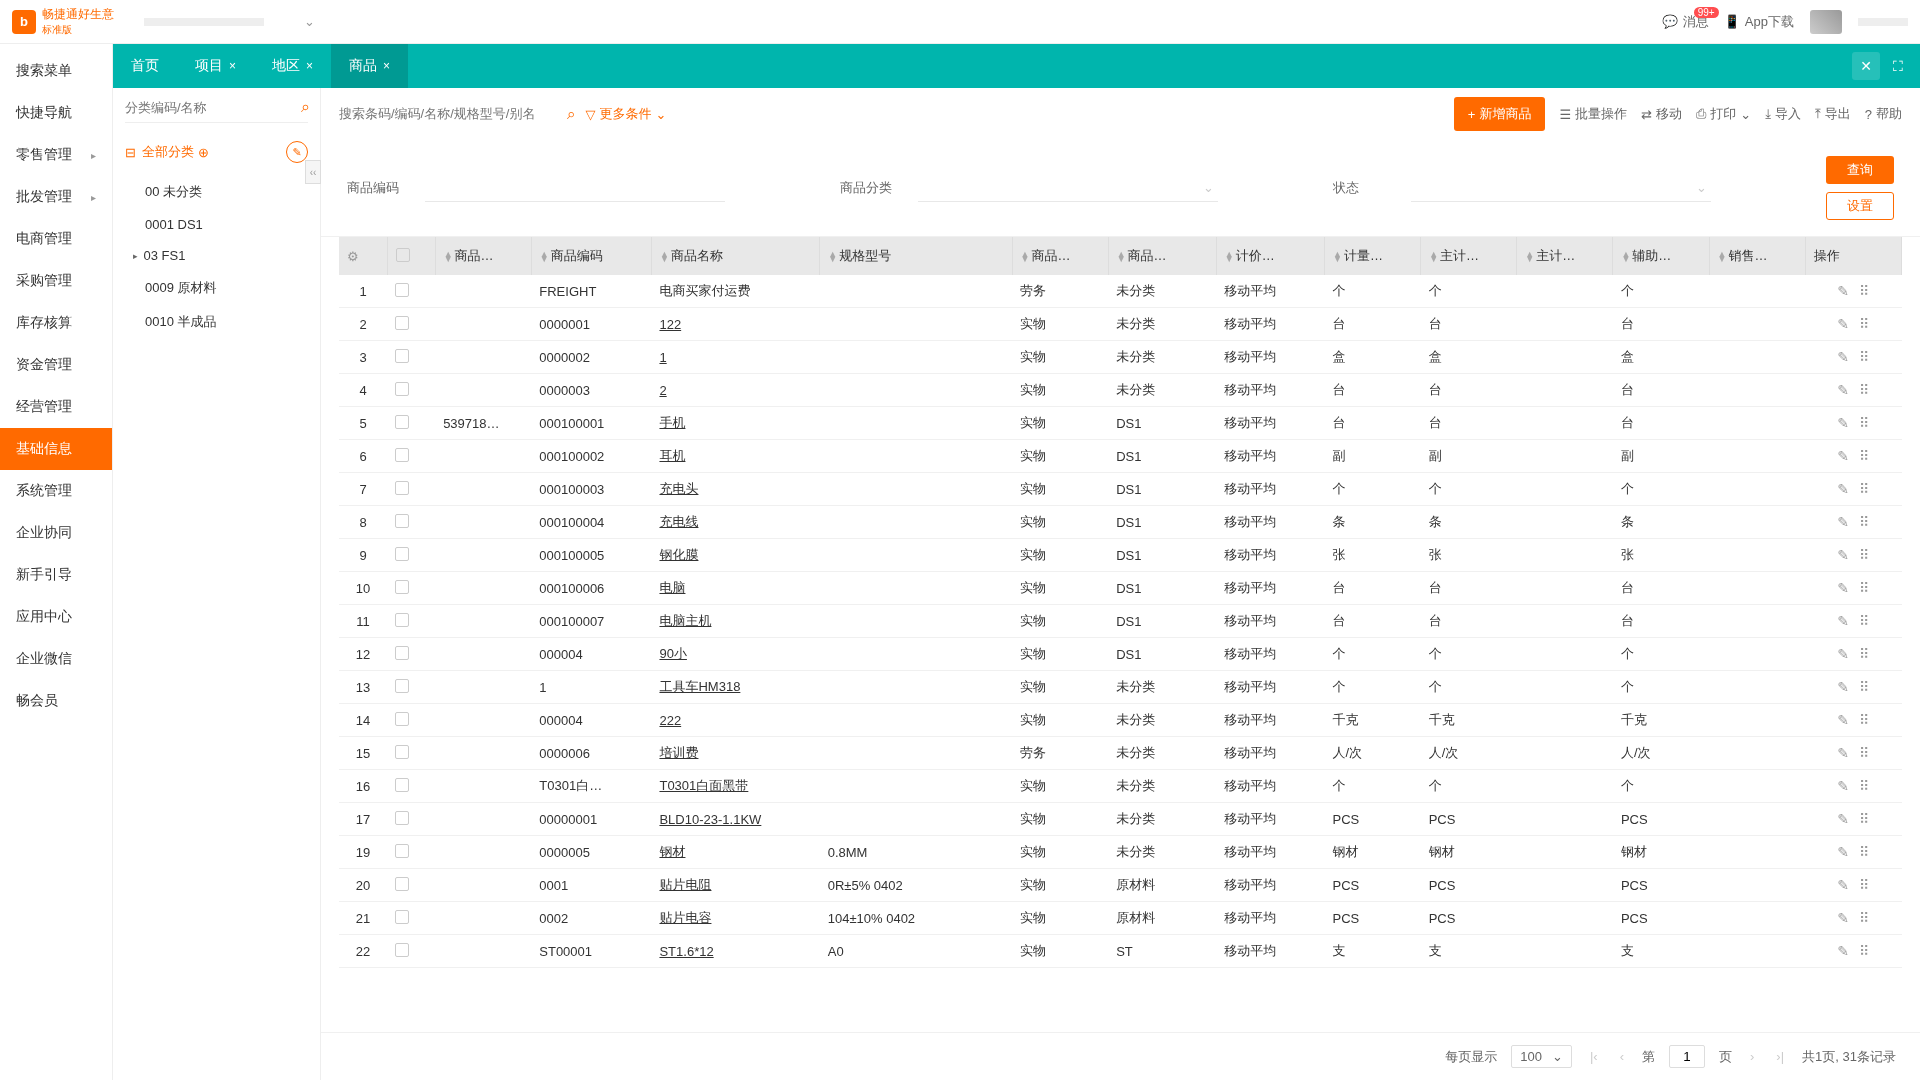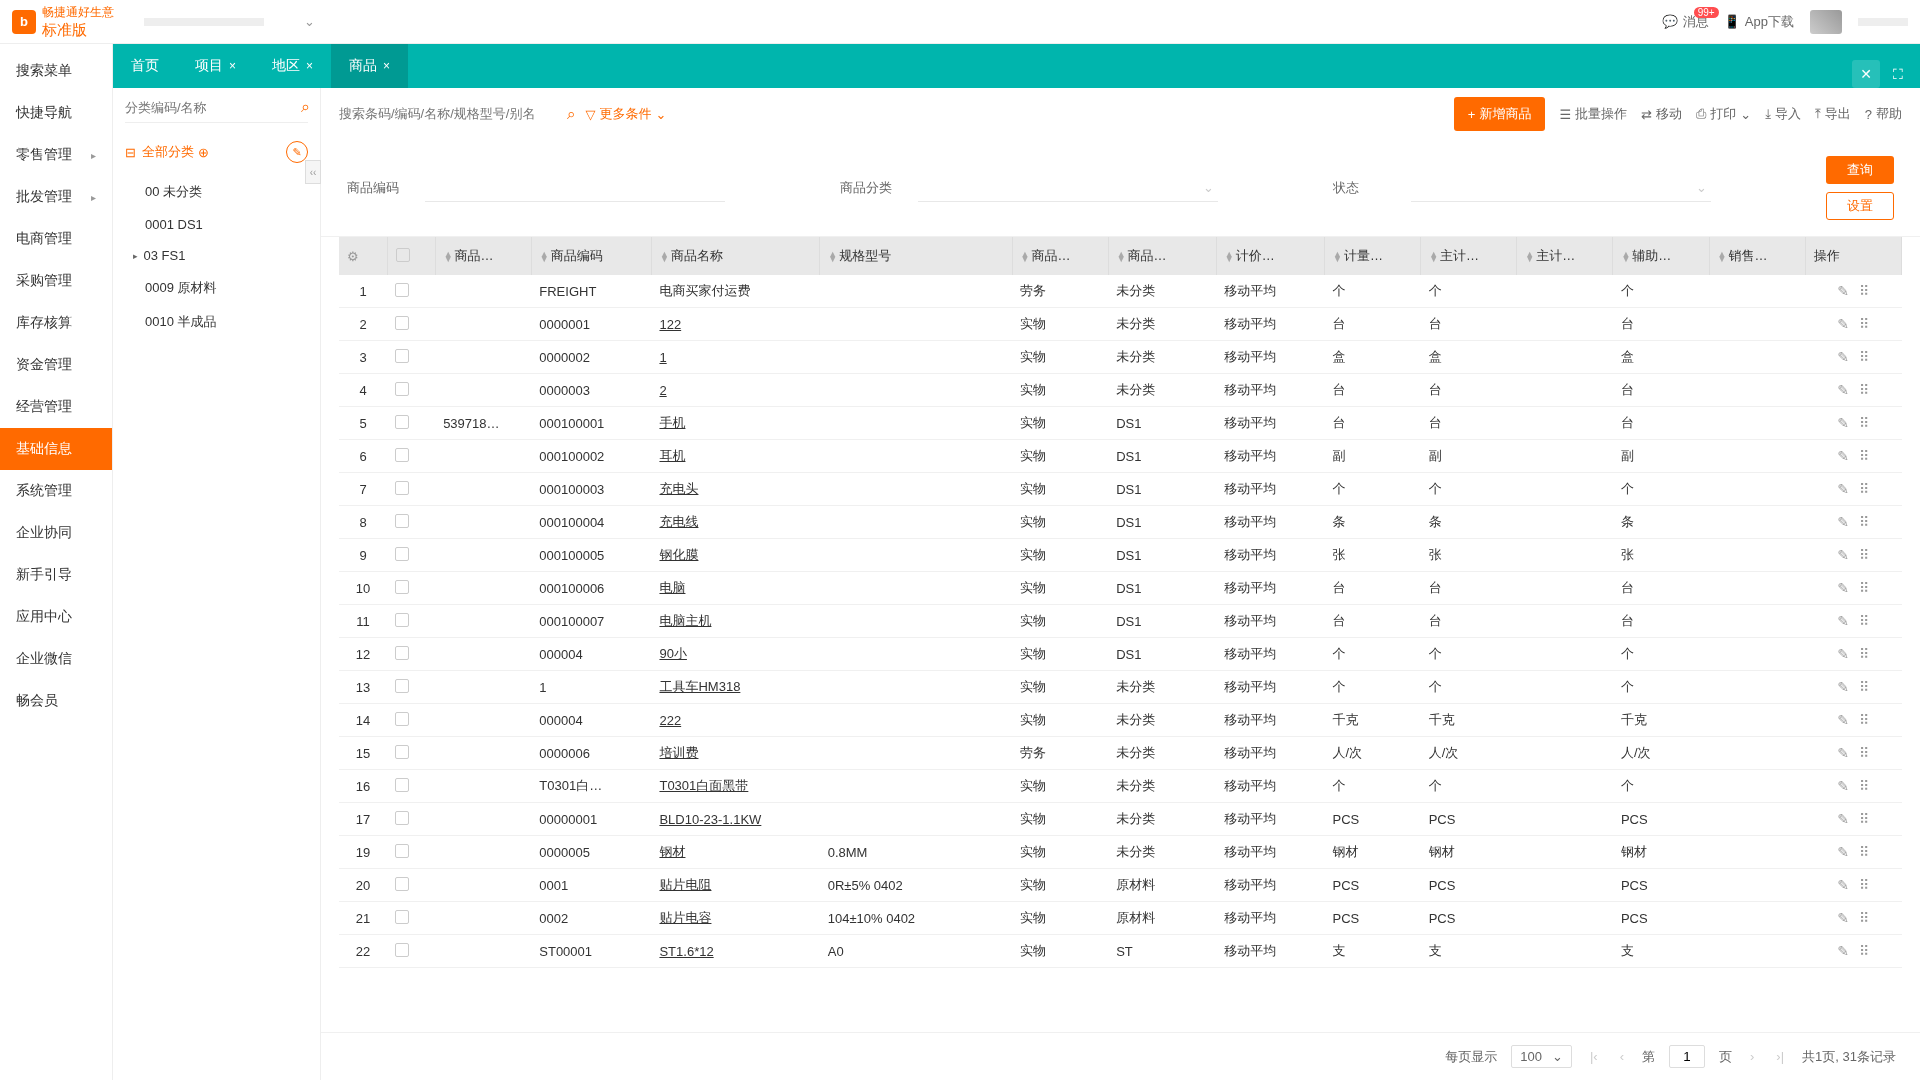--- a/index.html
+++ b/index.html
@@ -3,41 +3,41 @@
 <meta charset="utf-8">
 <style>
 * { margin: 0; padding: 0; box-sizing: border-box; }
 body { font-family: "Microsoft YaHei", "PingFang SC", sans-serif; font-size: 13px; color: #333; background: #fff; overflow: hidden; }
 
 
 .top-header { height: 44px; display: flex; align-items: center; padding: 0 12px; border-bottom: 1px solid #eee; }
 .logo-area { display: flex; align-items: center; gap: 6px; }
 .logo-icon { width: 24px; height: 24px; background: #ff6a00; border-radius: 4px; display: flex; align-items: center; justify-content: center; color: #fff; font-weight: bold; }
 .logo-text { font-size: 12px; color: #ff6a00; font-weight: 500; }
-.logo-sub { font-size: 15px; color: #ff6a00; }
+.logo-sub { font-size: 10px; color: #ff6a00; }
 .org-select { margin-left: 30px; color: #999; display: flex; align-items: center; gap: 40px; cursor: pointer; }
 .header-right { margin-left: auto; display: flex; align-items: center; gap: 16px; }
 .hr-item { display: flex; align-items: center; gap: 4px; color: #666; cursor: pointer; font-size: 13px; position: relative; }
 .badge { position: absolute; top: -6px; right: -10px; background: #ff4d4f; color: #fff; border-radius: 8px; font-size: 10px; padding: 0 4px; min-width: 20px; text-align: center; }
 .avatar { width: 32px; height: 24px; background: linear-gradient(45deg,#ccc,#999); border-radius: 3px; }
 
 
 .main-layout { display: flex; height: calc(100vh - 44px); }
 
 
 .sidebar { width: 113px; background: #fff; border-right: 1px solid #eee; padding-top: 6px; }
 .side-item { padding: 12px 16px; color: #333; cursor: pointer; display: flex; align-items: center; justify-content: space-between; font-size: 14px; }
 .side-item.active { background: #ff6a00; color: #fff; }
 .side-caret { font-size: 10px; color: #999; }
 
 
 .content-area { flex: 1; display: flex; flex-direction: column; min-width: 0; }
 
 
-.tabs-bar { height: 44px; background: #00b5ad; display: flex; align-items: flex-end; padding-left: 0; position: relative; }
+.tabs-bar { height: 44px; background: #00b5ad; display: flex; align-items: center; padding-left: 0; position: relative; }
 .tab { padding: 0 18px; height: 44px; display: flex; align-items: center; gap: 6px; color: #fff; cursor: pointer; font-size: 14px; }
 .tab.active { background: #009a93; }
 .tab-close { font-size: 12px; cursor: pointer; }
 .tabs-right { margin-left: auto; display: flex; align-items: center; gap: 4px; padding-right: 8px; }
 .tabs-btn { width: 28px; height: 28px; display: flex; align-items: center; justify-content: center; color: #fff; cursor: pointer; font-size: 14px; border-radius: 3px; }
 .tabs-btn.close-btn { background: rgba(255,255,255,0.15); }
 
 
 .work-area { flex: 1; display: flex; min-height: 0; }
 

